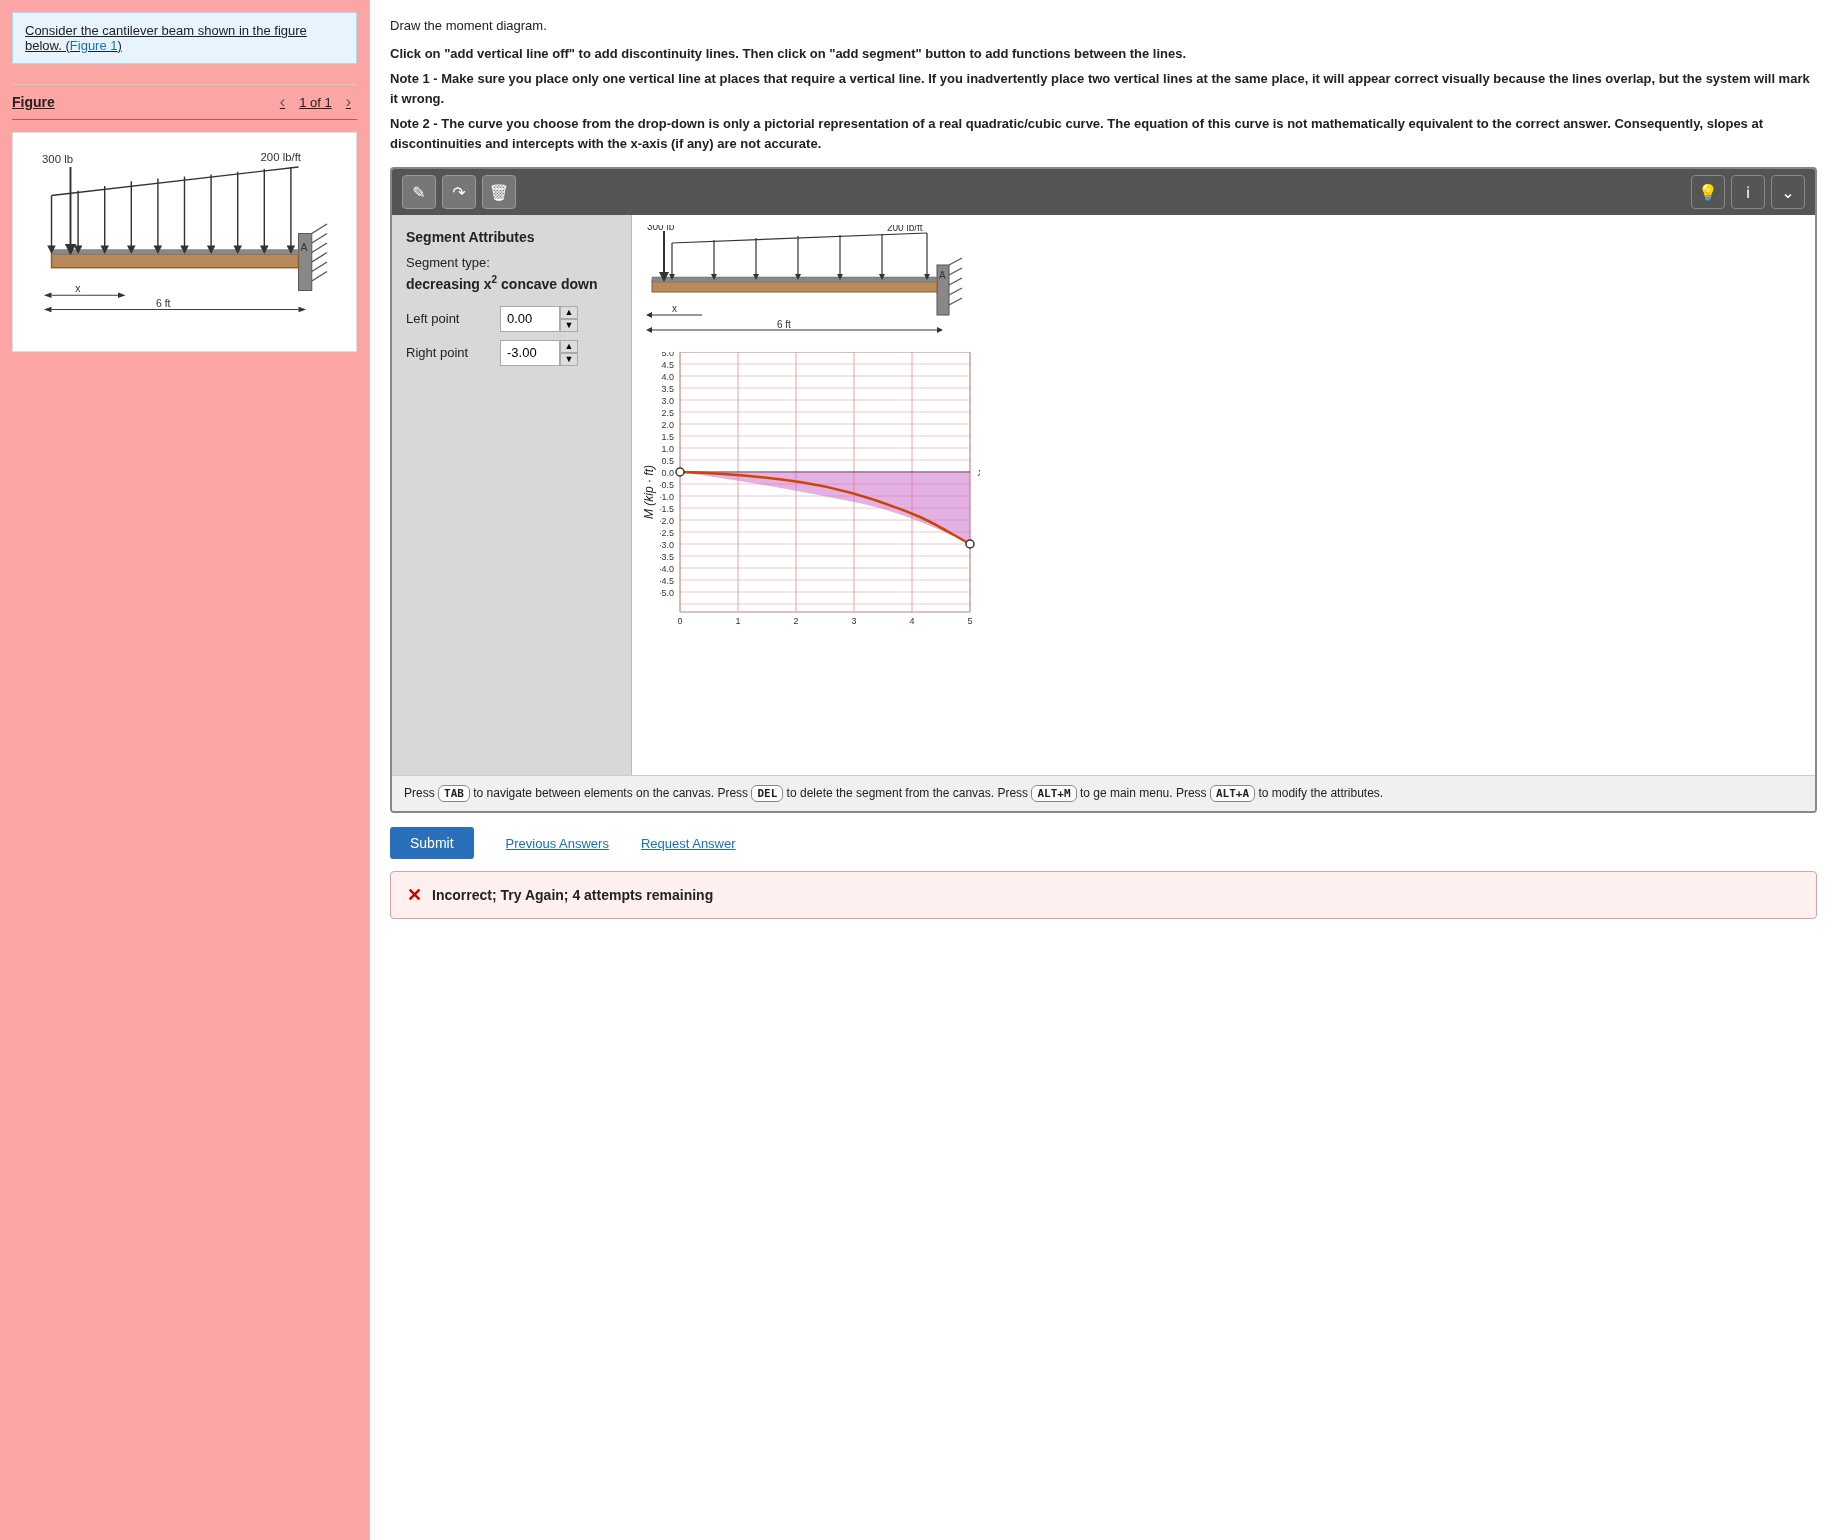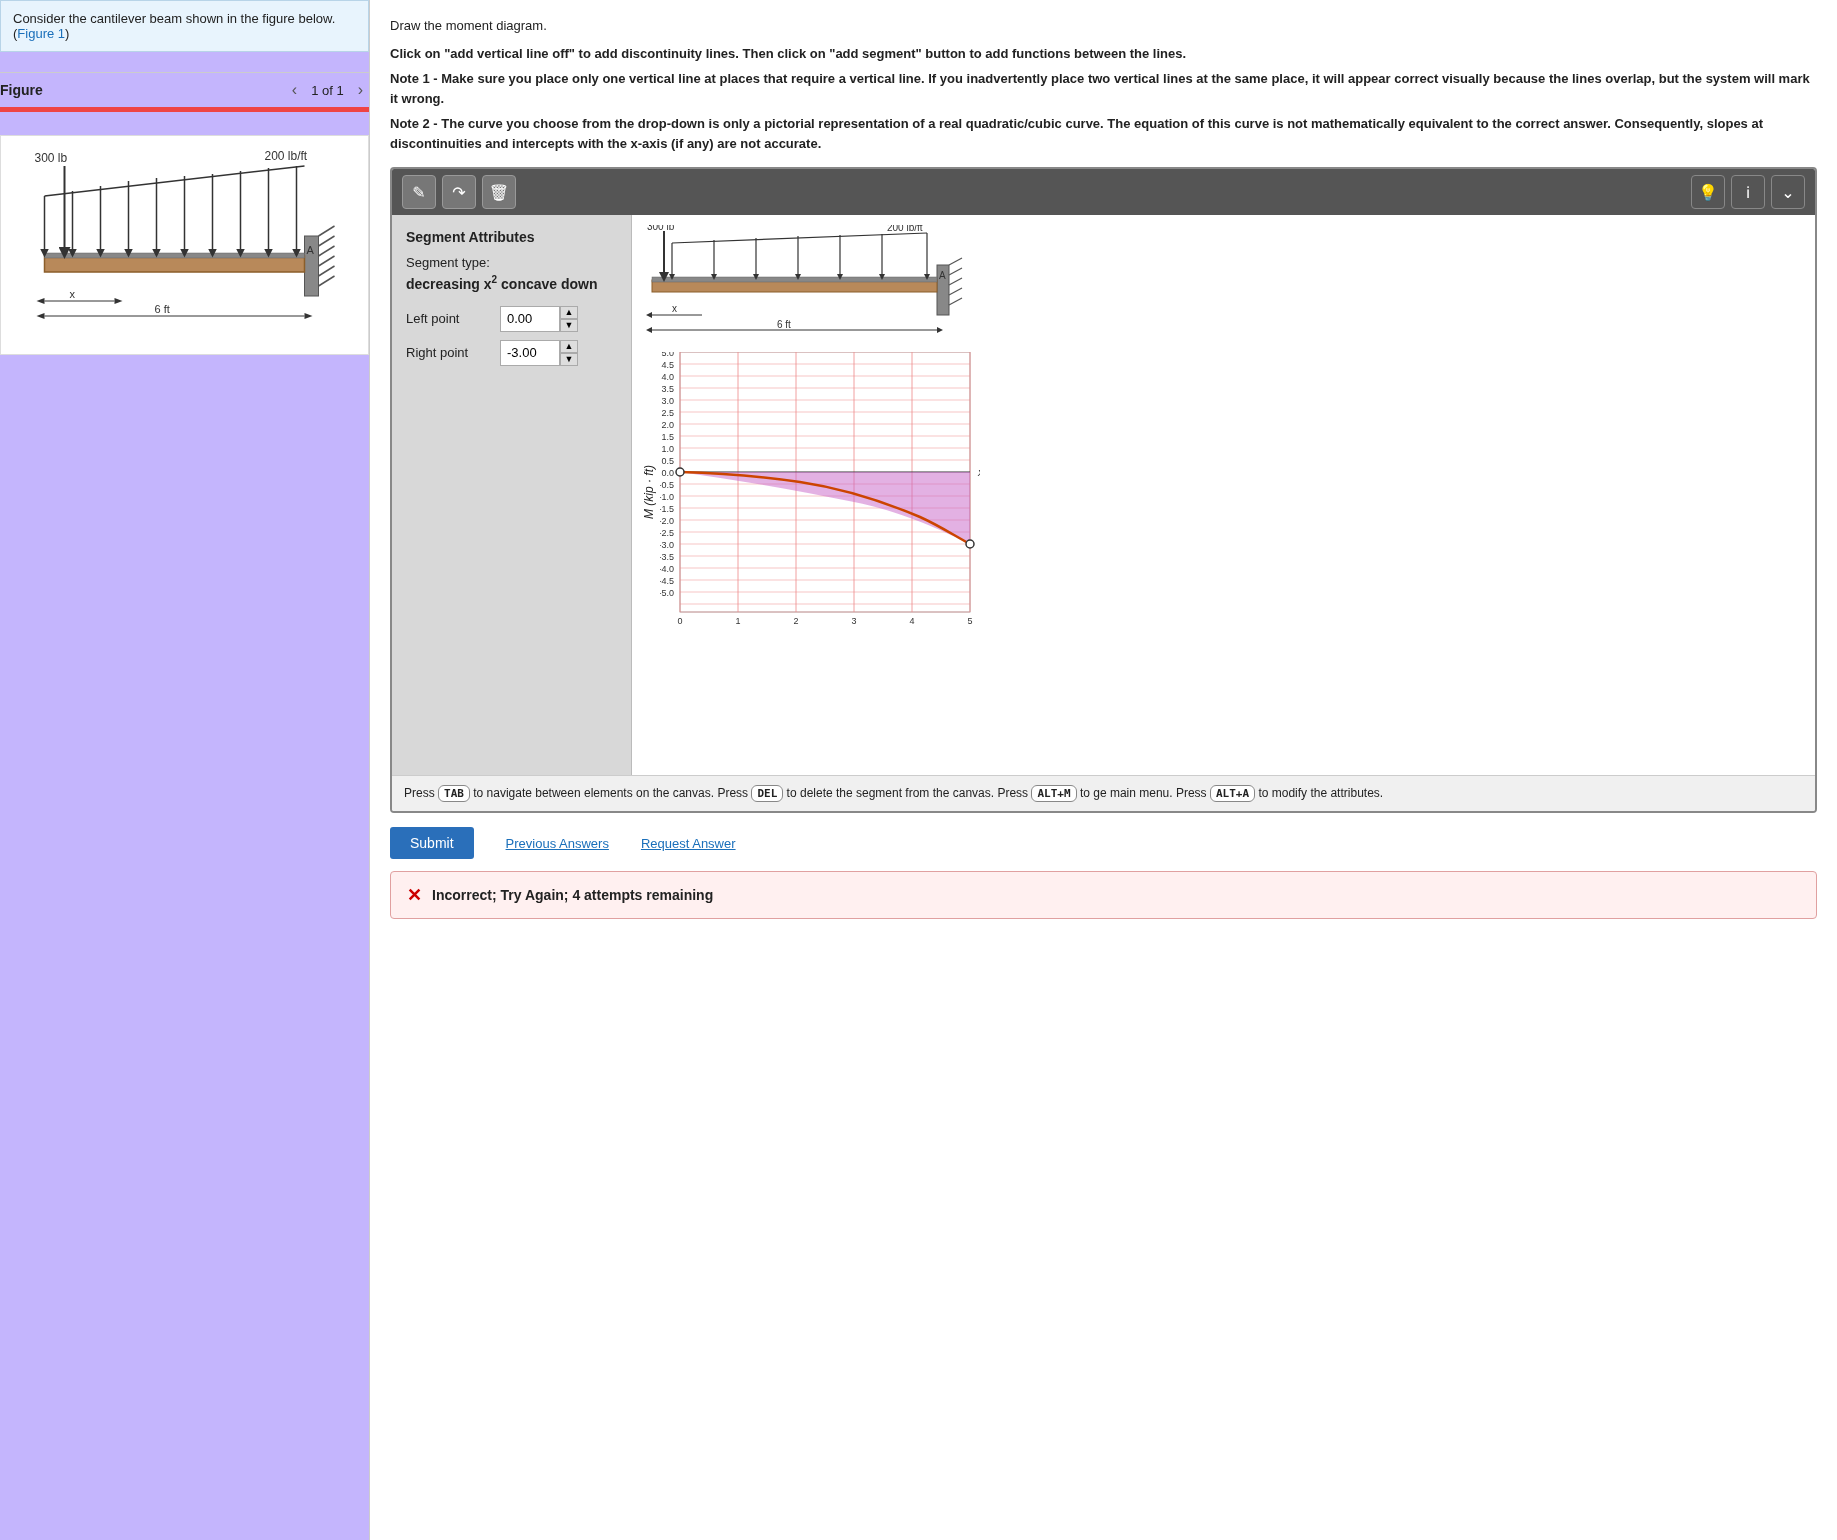--- a/index.html
+++ b/index.html
@@ -1,22 +1,22 @@
 <!DOCTYPE html>
 <html><head>
   <meta charset="utf-8">
   <style>
     * { box-sizing: border-box; margin: 0; padding: 0; }
     body { font-family: Arial, sans-serif; font-size: 13px; background: #f5f5f5; color: #222; }
     .layout { display: flex; min-height: 100vh; }
-    .left-panel { width: 370px; min-width: 370px; background: #c4b5fd; border-right: 1px solid #ccc; }
+    .left-panel { width: 370px; min-width: 370px; padding: 12px; background: #fca5a5; border-right: 1px solid #ccc; text-decoration: underline; }
     .left-panel .problem-box { background: #e8f4fd; border: 1px solid #b8d4e8; padding: 10px 12px; font-size: 13px; }
     .left-panel .problem-box a { color: #1a6fba; text-decoration: none; }
     .figure-section { margin-top: 20px; }
-    .figure-header { display: flex; align-items: center; justify-content: space-between; padding: 6px 0; border-top: 1px solid #ccc; border-bottom: 5px solid #ef4444; margin-bottom: 23px; gap: 16px; }
+    .figure-header { display: flex; align-items: center; justify-content: space-between; padding: 6px 0; border-top: 1px solid #ccc; border-bottom: 1px solid #ef4444; margin-bottom: 12px; gap: 16px; }
     .figure-title { font-weight: bold; font-size: 14px; }
     .figure-nav { display: flex; align-items: center; gap: 8px; }
     .nav-btn { background: none; border: none; cursor: pointer; font-size: 16px; color: #555; padding: 2px 6px; }
     .figure-canvas { background: #fff; border: 1px solid #ddd; height: 220px; position: relative; padding: 10px; overflow: hidden; }
     .right-panel { flex: 1; padding: 16px 20px; background: #fff; }
     .instructions { margin-bottom: 14px; }
     .instructions p { margin-bottom: 6px; line-height: 1.5; }
     .instructions p.main { font-size: 13px; margin-bottom: 8px; }
     .instructions p.bold-line { font-weight: bold; font-size: 13px; }
     .diagram-tool { border: 2px solid #888; border-radius: 4px; overflow: hidden; margin-bottom: 14px; }

